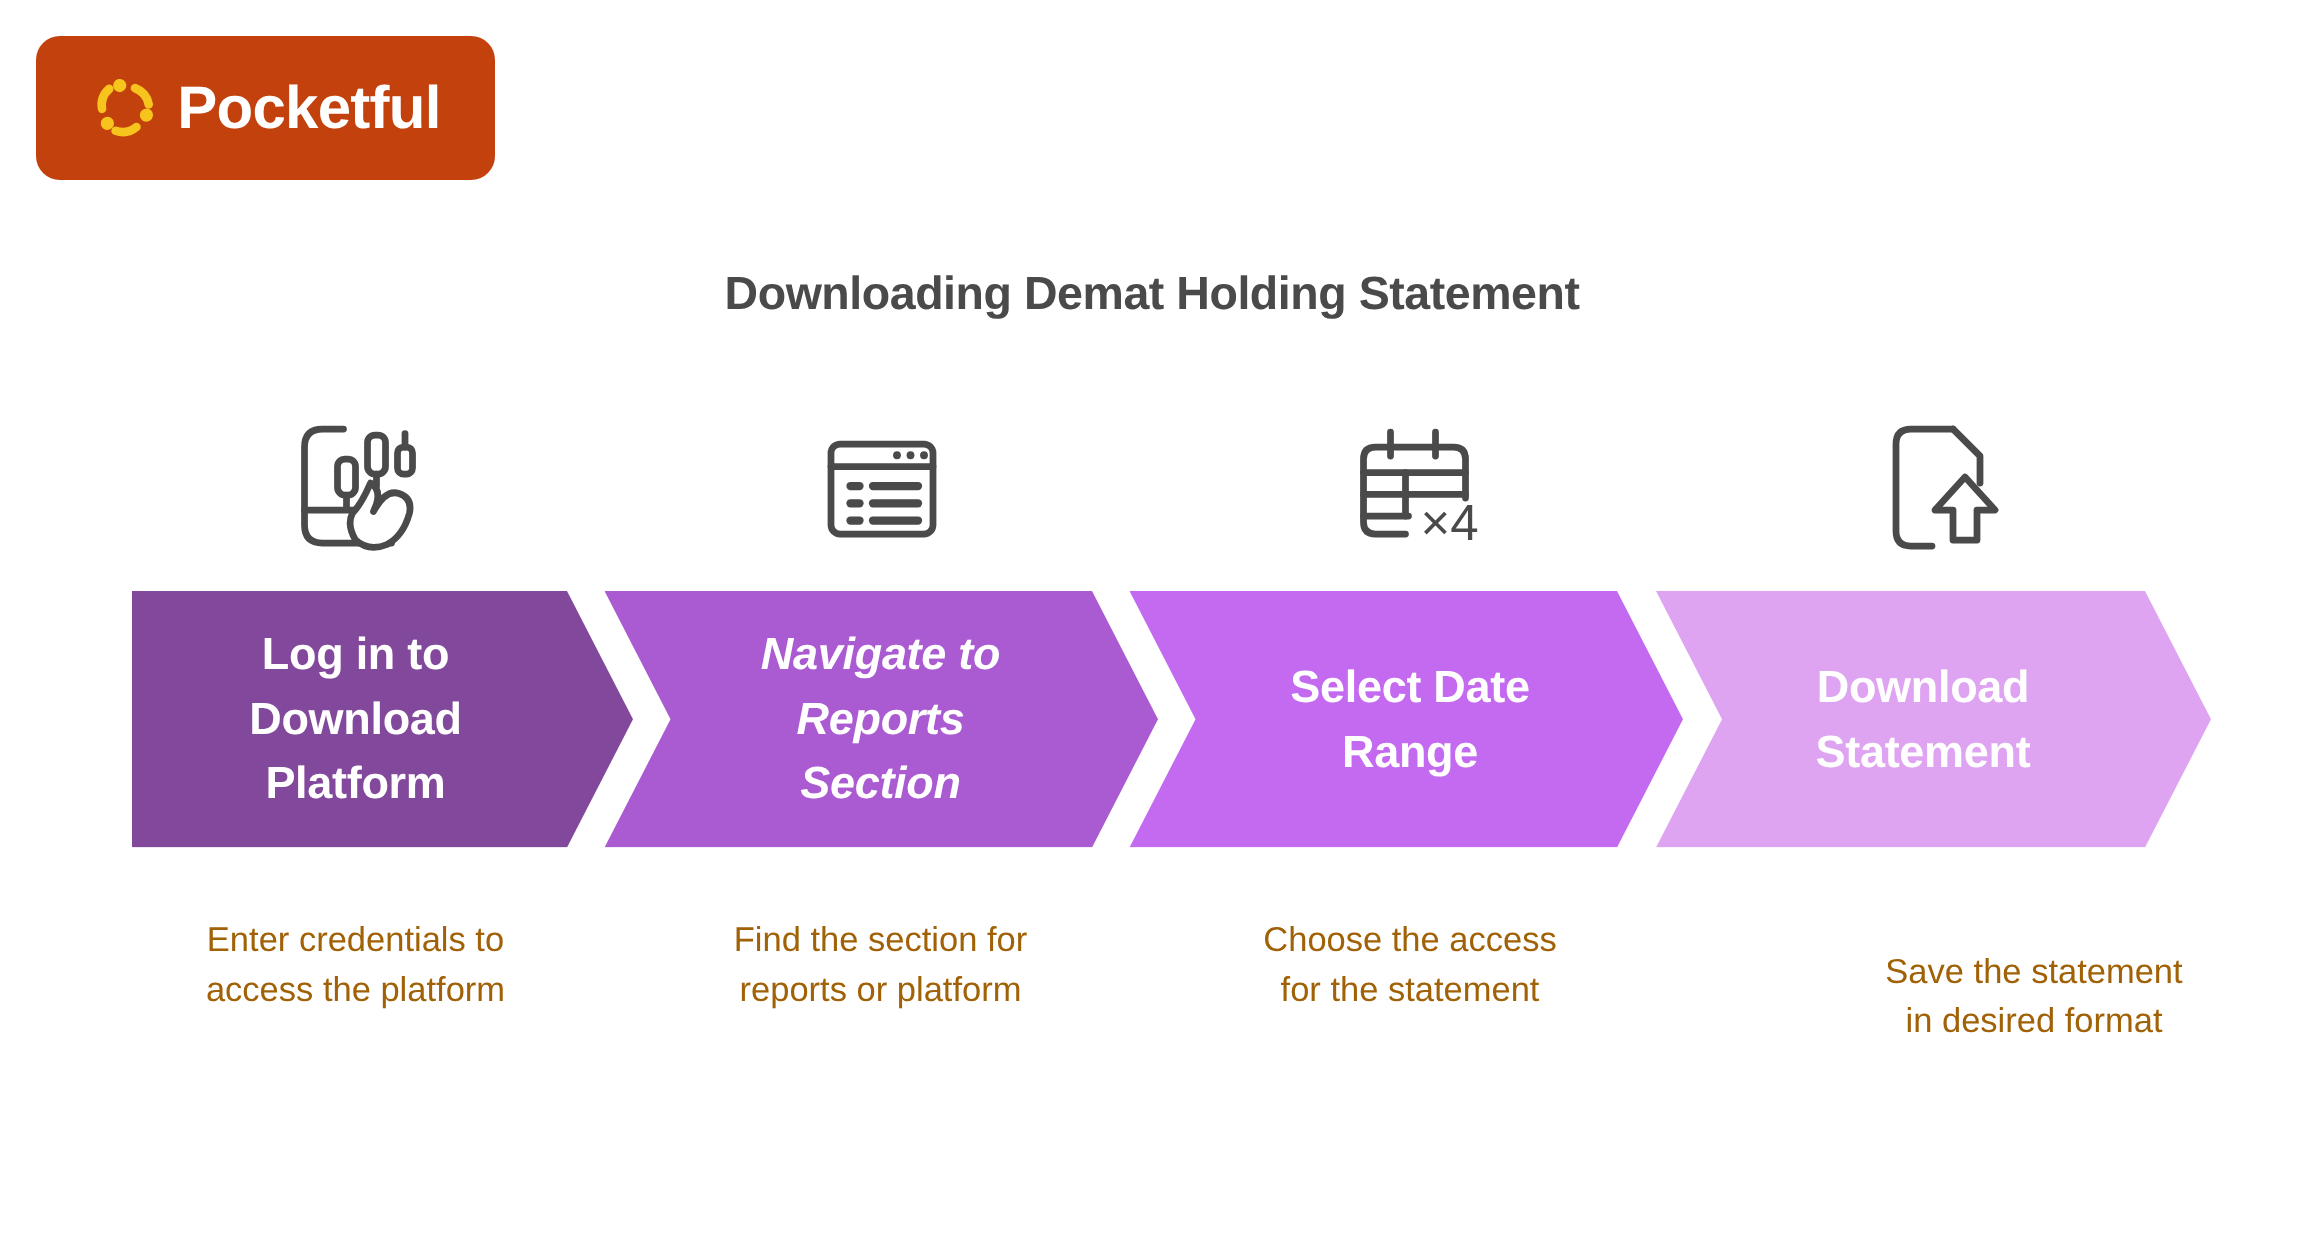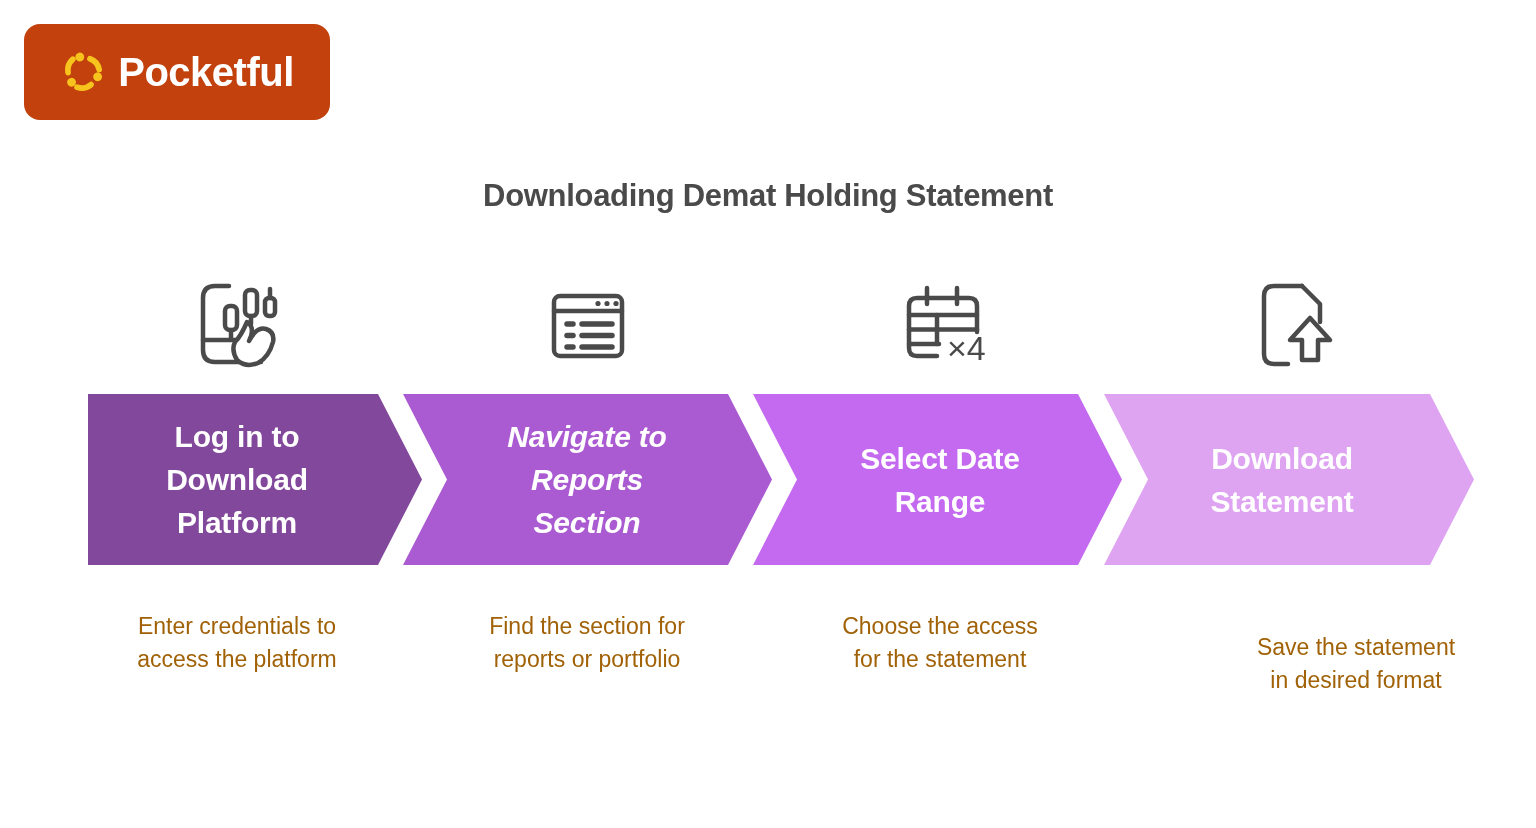--- a/index.html
+++ b/index.html
@@ -129,17 +129,17 @@
 Reports
 Section</div>
 <div class="step-label l3">Select Date
 Range</div>
 <div class="step-label l4">Download
 Statement</div>
 
 <div class="step-desc d1">Enter credentials to
 access the platform</div>
 <div class="step-desc d2">Find the section for
-reports or portfolio</div>
+reports or platform</div>
 <div class="step-desc d3">Choose the access
 for the statement</div>
 <div class="step-desc d4">Save the statement
 in desired format</div>
 
 </body></html>

